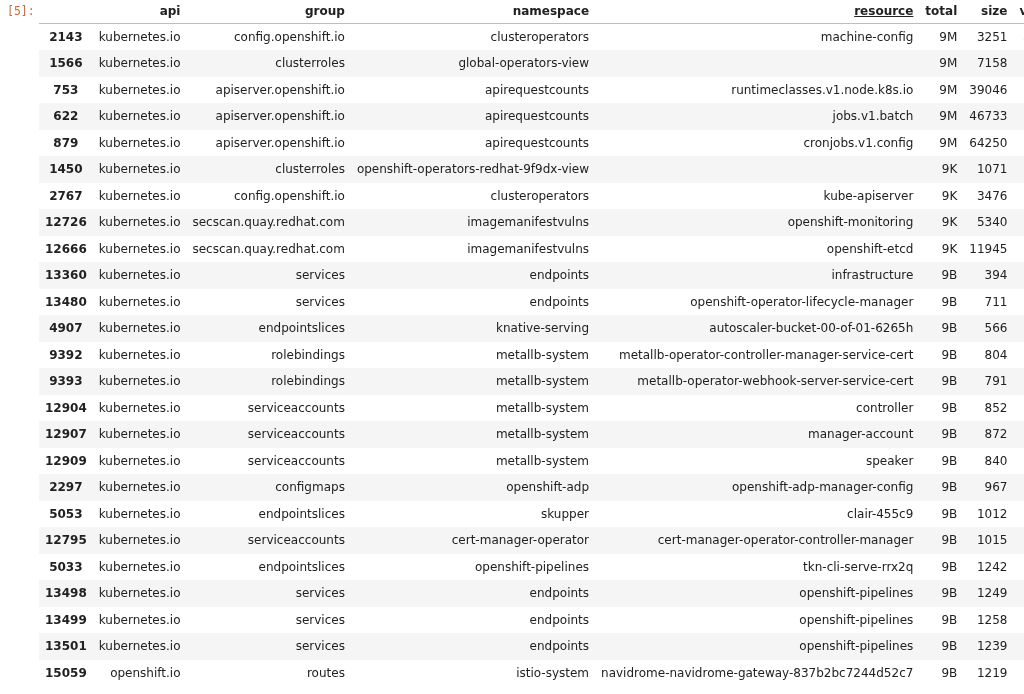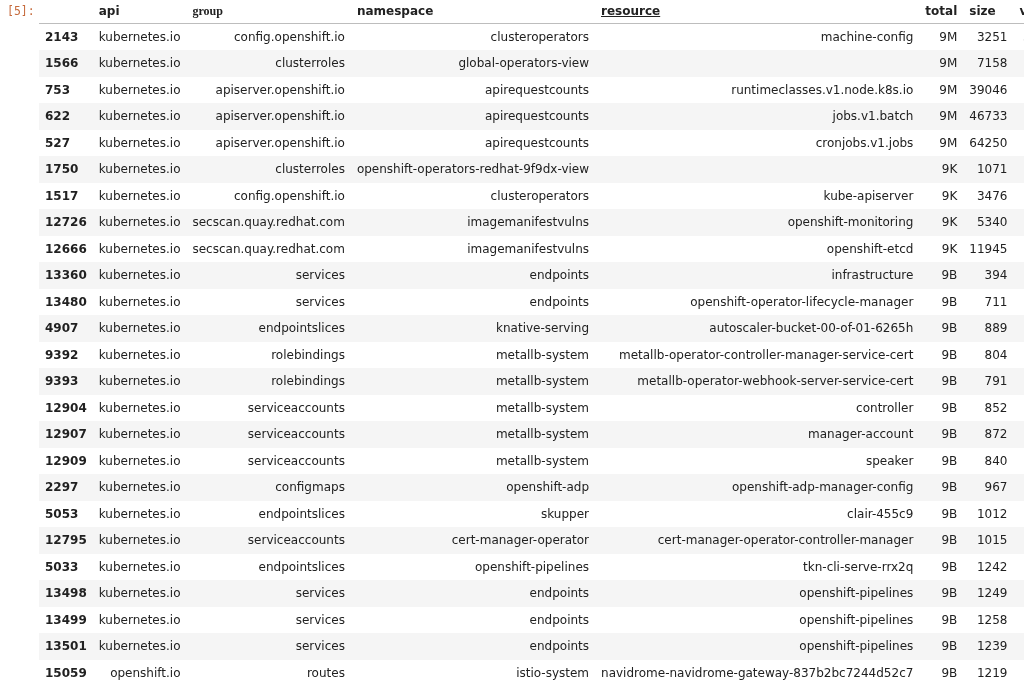--- a/index.html
+++ b/index.html
@@ -32,51 +32,51 @@
   }
   table.df {
     border-collapse: collapse;
     border-spacing: 0;
     font-size: 12px;
     table-layout: auto;
     width: 971px;
   }
   table.df thead th {
     font-weight: bold;
-    text-align: left;
+    text-align: right;
     padding: 3px 6px 4px 6px;
     height: 16px;
     border-bottom: 1px solid #bdbdbd;
     vertical-align: middle;
     white-space: nowrap;
     color: #212121;
   }
   table.df tbody th {
     font-weight: bold;
-    text-align: left;
+    text-align: center;
     padding: 0 6px;
     white-space: nowrap;
   }
   table.df tbody td {
     text-align: right;
     padding: 0 6px;
     white-space: nowrap;
   }
   table.df tbody tr {
     height: 26.5px;
   }
   table.df tbody tr:nth-child(odd) {
     background: #ffffff;
   }
   table.df tbody tr:nth-child(even) {
     background: #f5f5f5;
   }
   .col-idx { width: 40px; }
   .col-api { width: 74px; }
-  .col-group { width: 135px; font-family: Liberation Serif, serif; }
+  .col-group { width: 135px; }
   .col-ns { width: 210px; }
   .col-res { width: 275px; text-decoration: underline; }
   .col-total { width: 26px; margin-top: 24px; }
   .col-size { width: 38px; margin-top: 27px; }
   .col-versions { width: 48px; }
 </style>
 </head>
 <body>
 
 <div class="cell-prompt">[5]:</div>
@@ -131,41 +131,41 @@
           <th>622</th>
           <td>kubernetes.io</td>
           <td>apiserver.openshift.io</td>
           <td>apirequestcounts</td>
           <td>jobs.v1.batch</td>
           <td>9M</td>
           <td>46733</td>
           <td>213809</td>
         </tr>
         <tr>
-          <th>527</th>
+          <th>879</th>
           <td>kubernetes.io</td>
           <td>apiserver.openshift.io</td>
           <td>apirequestcounts</td>
-          <td>cronjobs.v1.jobs</td>
+          <td>cronjobs.v1.config</td>
           <td>9M</td>
           <td>64250</td>
           <td>212944</td>
         </tr>
         <tr>
-          <th>1750</th>
+          <th>1450</th>
           <td>kubernetes.io</td>
           <td>clusterroles</td>
           <td>openshift-operators-redhat-9f9dx-view</td>
           <td></td>
           <td>9K</td>
           <td>1071</td>
           <td>9609</td>
         </tr>
         <tr>
-          <th>1517</th>
+          <th>2767</th>
           <td>kubernetes.io</td>
           <td>config.openshift.io</td>
           <td>clusteroperators</td>
           <td>kube-apiserver</td>
           <td>9K</td>
           <td>3476</td>
           <td>2829</td>
         </tr>
         <tr>
           <th>12726</th>
@@ -207,21 +207,21 @@
           <td>711</td>
           <td>14</td>
         </tr>
         <tr>
           <th>4907</th>
           <td>kubernetes.io</td>
           <td>endpointslices</td>
           <td>knative-serving</td>
           <td>autoscaler-bucket-00-of-01-6265h</td>
           <td>9B</td>
-          <td>889</td>
+          <td>566</td>
           <td>12</td>
         </tr>
         <tr>
           <th>9392</th>
           <td>kubernetes.io</td>
           <td>rolebindings</td>
           <td>metallb-system</td>
           <td>metallb-operator-controller-manager-service-cert</td>
           <td>9B</td>
           <td>804</td>

